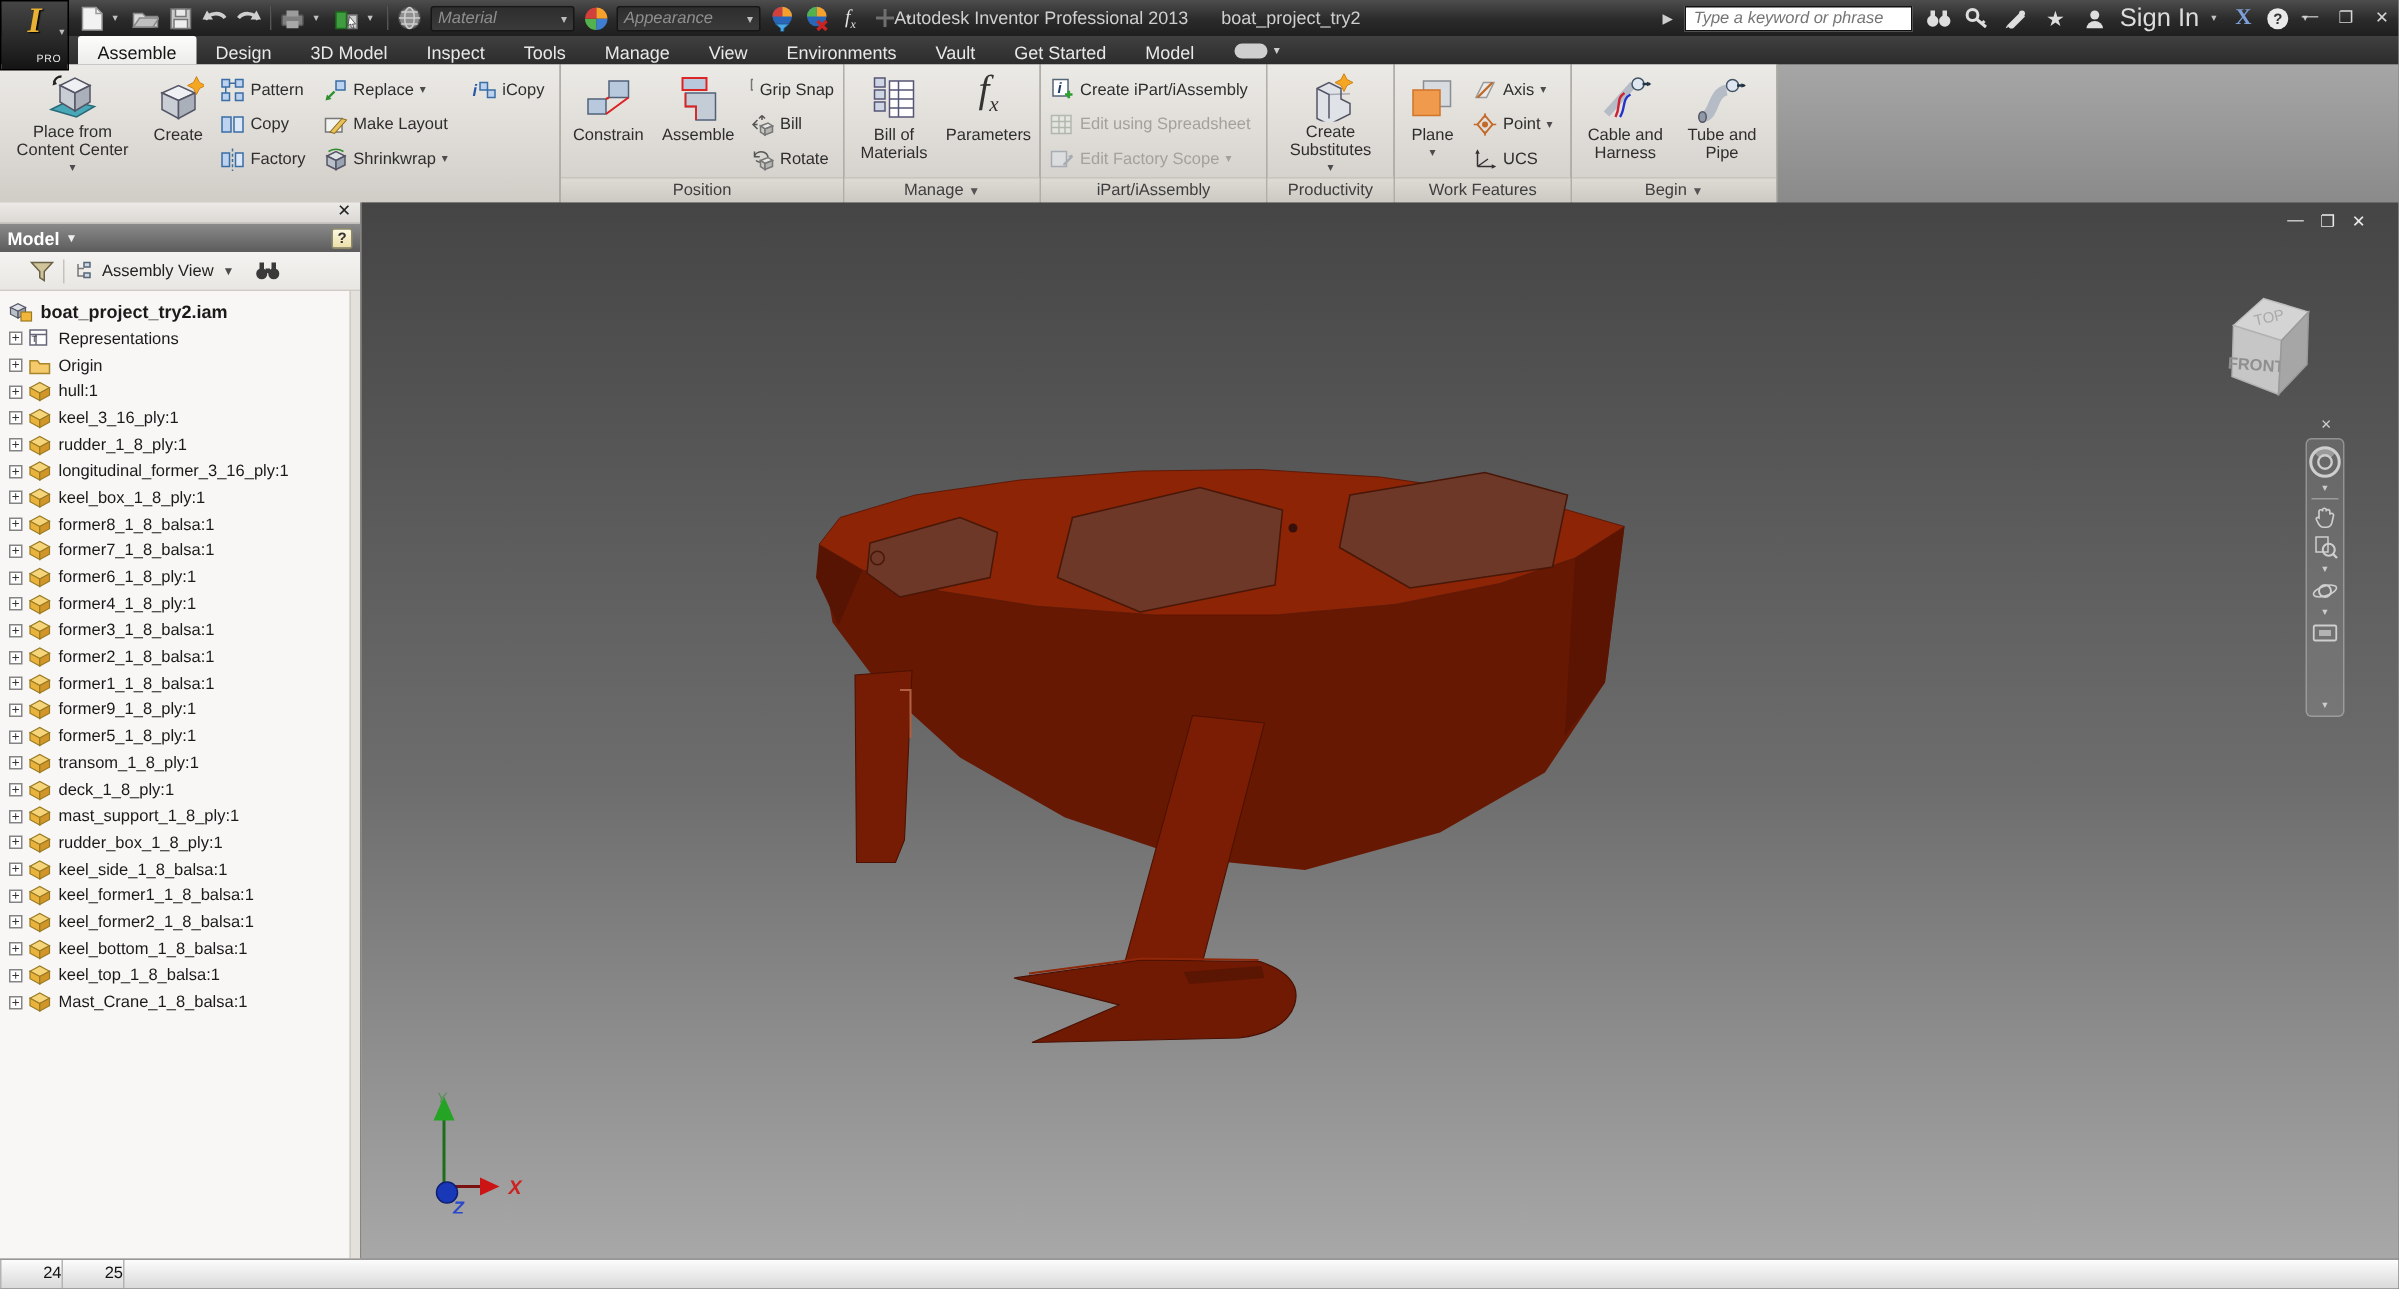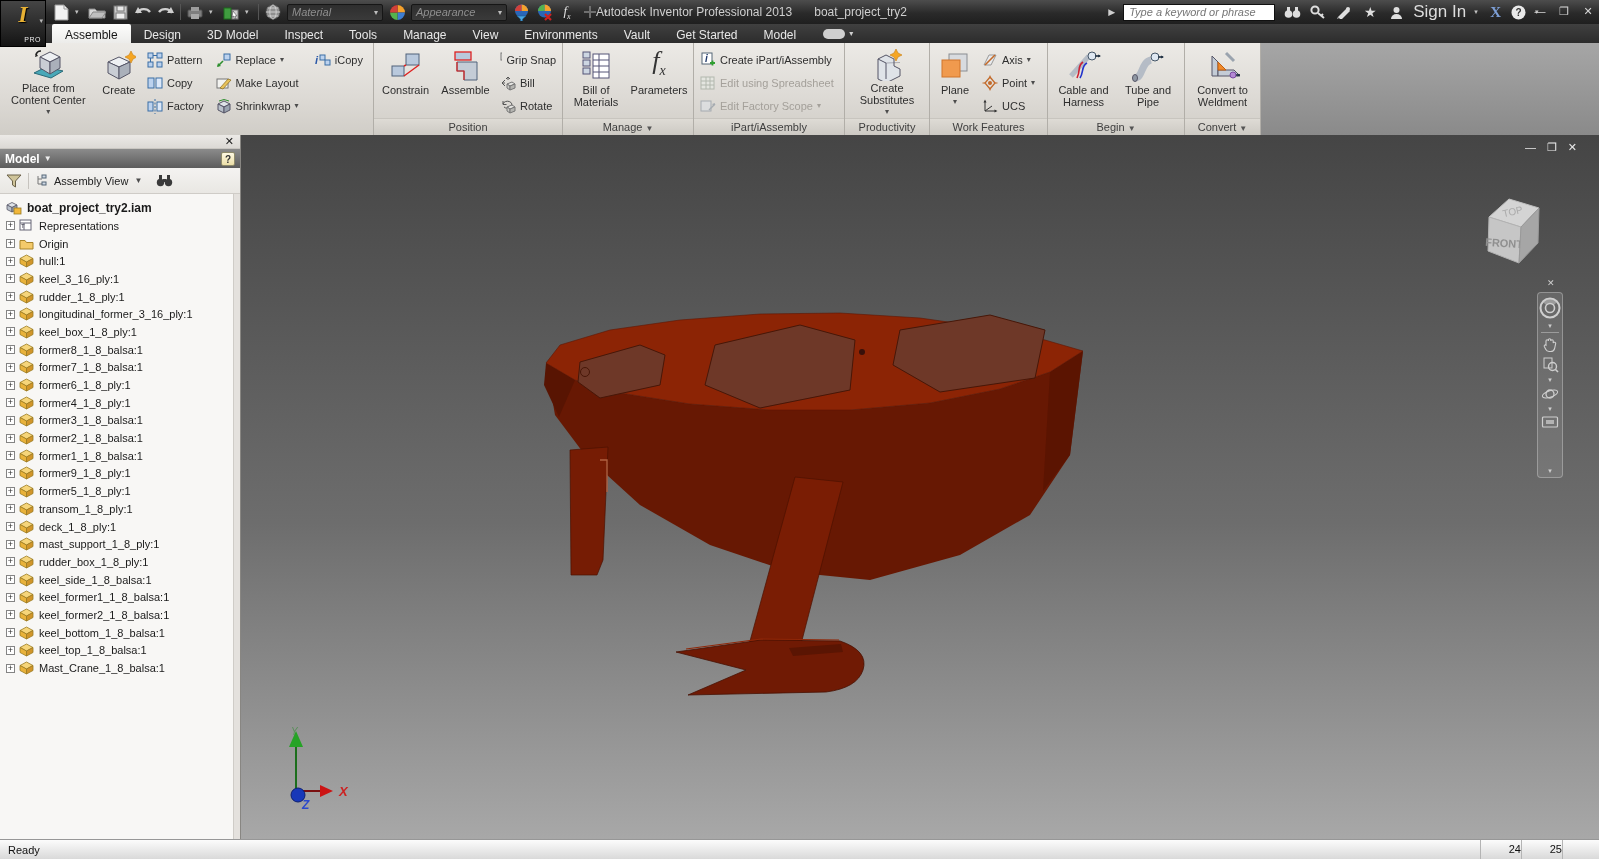--- a/index.html
+++ b/index.html
@@ -48,21 +48,21 @@
   .cc{font-size:8px;color:#4c4c4c}
 
   
   .browser{position:absolute;left:0;top:135px;width:241px;height:704px;background:#efedea;border-right:1px solid #888682}
   .bxstrip{height:14px;background:linear-gradient(#eceae7,#dcd9d5);position:relative;border-bottom:1px solid #c9c6c1}
   .bxstrip .x{position:absolute;right:6px;top:0;font-size:11px;color:#222;line-height:13px}
   .bheader{height:19px;background:linear-gradient(#8b8b8b,#5c5c5c);display:flex;align-items:center;padding:0 5px;gap:4px}
   .bheader .t{color:#fff;font-size:12px;font-weight:bold}
   .bheader .cc{color:#eee}
   .bheader .help{margin-left:auto;width:14px;height:14px;background:linear-gradient(#fdf8e2,#ecdfa8);border:1px solid #8e8a6a;border-radius:2px;font-size:10px;color:#333;text-align:center;line-height:13px;font-weight:bold}
-  .btoolbar{height:26px;background:linear-gradient(#f4f3f1,#e9e7e3);border-bottom:1px solid #cfccc7;display:flex;align-items:center;gap:6px;padding:0 6px;font-size:11px;color:#222}
+  .btoolbar{height:26px;background:linear-gradient(#f4f3f1,#e9e7e3);border-bottom:1px solid #cfccc7;display:flex;align-items:center;gap:6px;padding:0 20px;font-size:11px;color:#222}
   .btoolbar .sep{width:1px;height:16px;background:#c6c3be}
   .tree{position:absolute;left:0;top:59px;right:7px;bottom:0;background:#f8f7f5;padding:4px 0 0 5px;overflow:hidden}
   .scrolltrack{position:absolute;right:0;top:59px;width:7px;bottom:0;background:#e4e1dd;border-left:1px solid #cfccc7}
   .trow{display:flex;align-items:center;height:17.7px;white-space:nowrap}
   .trow.root{font-weight:bold;font-size:12px;color:#111;height:19px}
   .trow .lbl{font-size:11px;color:#1a1a1a;margin-left:5px}
   .trow.root .lbl{font-size:12px}
   .exp{width:9px;height:9px;border:1px solid #848484;background:#fff;font-size:9px;line-height:7px;text-align:center;color:#333;margin:0 4px 0 1px;flex:none}
   .ticon{flex:none;display:flex;align-items:center}
 
@@ -556,39 +556,20 @@
                 <path d="M27,7 h5" stroke="#234" stroke-width="1.6"></path>
                 <path d="M33,7 l-3,-1.5 v3 z" fill="#234"></path>
               </svg>
             </span>
         <span>Tube and Pipe</span>
       </div>
     </div>
     <div class="pcap"><span>Begin</span> <span class="cc">▼</span></div>
   </div>
 
-  <div class="panel" style="width:76px">
-    <div class="pbody" style="justify-content:center">
-      <div class="bb" style="width:72px">
-        <span class="ic">
-              <svg width="34" height="32">
-                <path d="M6,6 l6,6 v14 h-6 z" fill="#c4ccd6" stroke="#556"></path>
-                <path d="M12,20 h16 l6,6 h-22 z" fill="#c4ccd6" stroke="#556"></path>
-                <path d="M12,12 l8,8 -8,0 z" fill="#f08a2a" stroke="#c05f10"></path>
-                <path d="M20,3 l8,8" stroke="#9aa3ae" stroke-width="3"></path>
-                <circle cx="27" cy="25" r="3" fill="#b48ad4" stroke="#7a4aa4"></circle>
-                <path d="M30,25 h4" stroke="#234" stroke-width="1.5"></path>
-                <path d="M34.5,25 l-3,-1.5 v3 z" fill="#234"></path>
-              </svg>
-            </span>
-        <span>Convert to Weldment</span>
-      </div>
-    </div>
-    <div class="pcap"><span>Convert</span> <span class="cc">▼</span></div>
-  </div>
 
 </div>
 </div>
 
 <div class="browser">
   <div class="bxstrip">
       <span class="x">✕</span>
     </div>
   <div class="bheader">
     <span class="t">Model</span>
@@ -991,17 +972,16 @@
     <polygon points="17,6 10,22 24,22" fill="#25a325"></polygon>
     <line x1="17" y1="66" x2="44" y2="66" stroke="#7a1010" stroke-width="2"></line>
     <polygon points="54,66 41,60 41,72" fill="#cc1414"></polygon>
     <text x="60" y="71" font-size="13" font-weight="bold" fill="#cc2222" font-style="italic">X</text>
     <circle cx="19" cy="70" r="7" fill="#1838b8" stroke="#0c1f70"></circle>
     <text x="23" y="84" font-size="12" font-weight="bold" fill="#2a48cc" font-style="italic">Z</text>
   </svg>
 </div>
 
 <div class="statusbar">
-  <span class="msg">Ready</span>
   <span class="scell">24</span>
   <span class="scell">25</span>
   <span class="send"></span>
 </div>
 
 </body></html>

